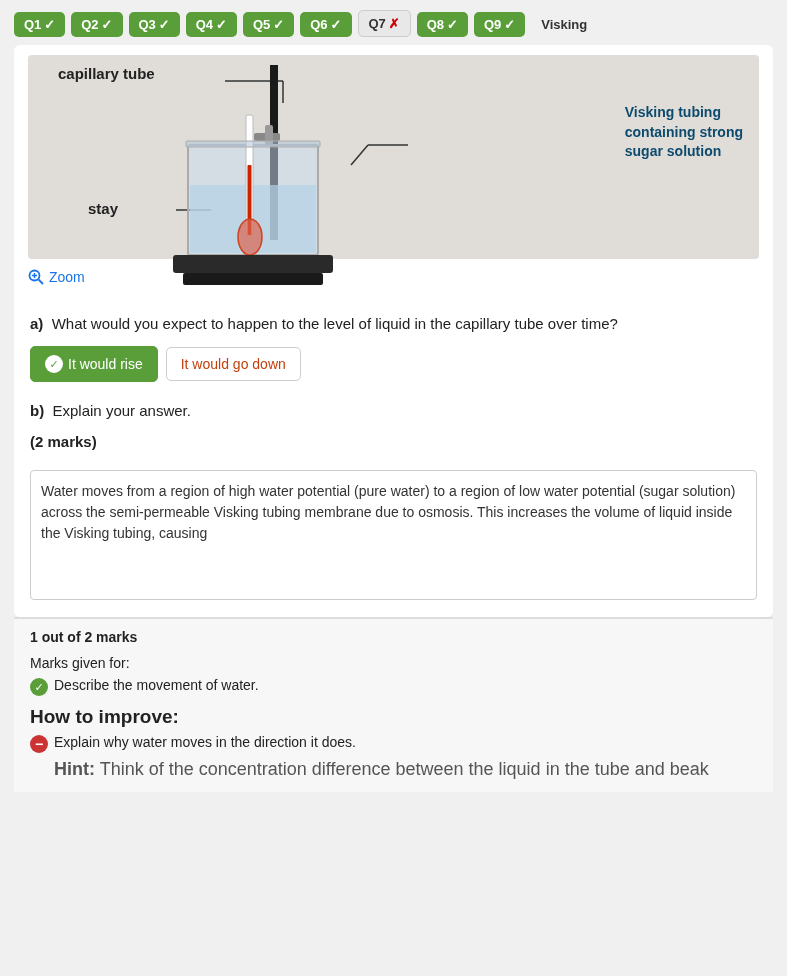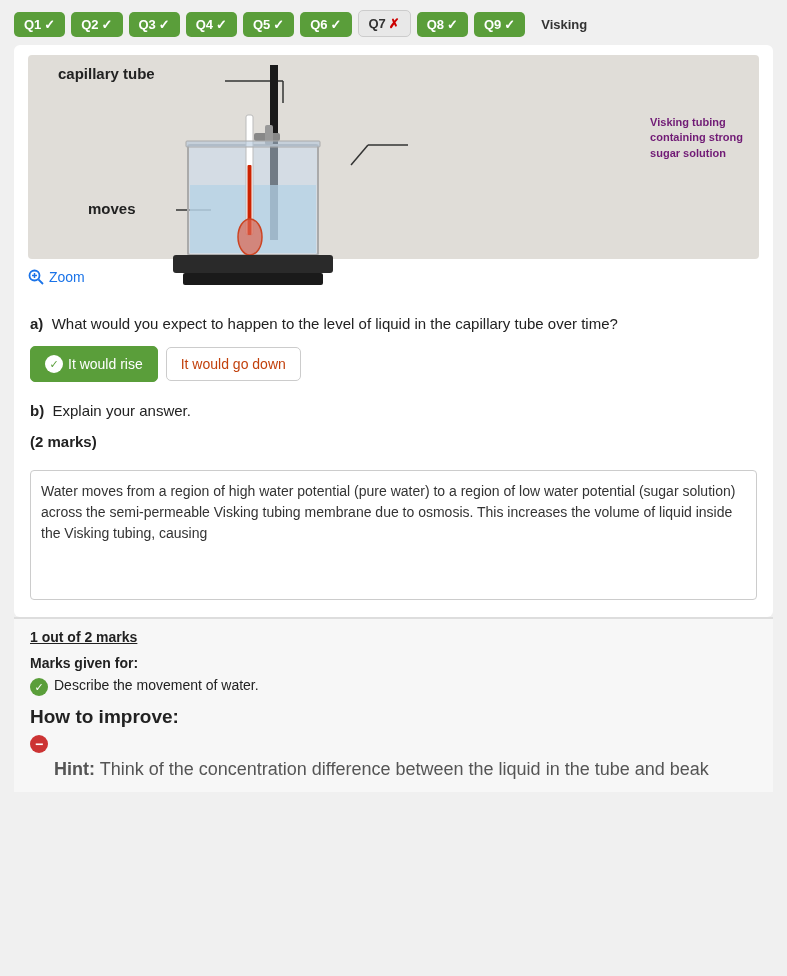--- a/index.html
+++ b/index.html
@@ -191,25 +191,24 @@
     .score-section {
       background: #f7f7f7;
       border-top: 1px solid #ddd;
       margin: 0 14px;
       padding: 10px 16px 12px 16px;
     }
     .score-text {
       font-size: 14px;
       font-weight: bold;
       margin-bottom: 10px;
-      text-decoration: underline;
     }
     .marks-given {
       font-size: 14px;
-      font-weight: bold;
+      font-weight: normal;
       margin-bottom: 6px;
     }
     .mark-item {
       display: flex;
       align-items: flex-start;
       gap: 6px;
       font-size: 14px;
       margin-bottom: 8px;
     }
     .mark-icon-green {
@@ -322,23 +321,23 @@
 
         <line x1="197" y1="26" x2="255" y2="26" stroke="#333" stroke-width="1.5"></line>
         <line x1="255" y1="26" x2="255" y2="48" stroke="#333" stroke-width="1.5"></line>
 
         <line x1="148" y1="155" x2="183" y2="155" stroke="#333" stroke-width="1.5"></line>
 
         <line x1="380" y1="90" x2="340" y2="90" stroke="#333" stroke-width="1.5"></line>
         <line x1="340" y1="90" x2="323" y2="110" stroke="#333" stroke-width="1.5"></line>
       </svg>
 
-      <div class="label-water">moves</div>
-
-      <div style="position:absolute;top:60px;right:16px;font-size:11px;font-weight:bold;color:#701a75;line-height:1.4;">
+      <div class="label-water">stay</div>
+
+      <div style="position:absolute;top:48px;right:16px;font-size:14px;font-weight:bold;color:#0c4a6e;line-height:1.4;">
         <span>Visking tubing</span><br>
         <span>containing strong</span><br>
         <span>sugar solution</span>
       </div>
 
       <svg style="position:absolute;left:130px;top:10px;width:230px;height:225px;" viewBox="0 0 230 225">
 
         <rect x="112" y="0" width="8" height="175" fill="#1a1a1a"></rect>
 
         <rect x="30" y="80" width="130" height="110" rx="2" fill="rgba(200,220,240,0.5)" stroke="#aaa" stroke-width="2"></rect>
@@ -412,20 +411,21 @@
 
     <div class="mark-item">
       <div class="mark-icon-green">✓</div>
       <span>Describe the movement of water.</span>
     </div>
 
     <p class="improve-label">How to improve:</p>
 
     <div class="improve-item">
       <div class="improve-icon">−</div>
+      <span>Explain why water moves in the direction it does.</span>
     </div>
 
     <p class="hint-text">
       <span class="hint-bold">Hint:</span>
       <span>Think of the concentration difference between the liquid in the tube and beak</span>
     </p>
   </div>
 
 </div>
 

